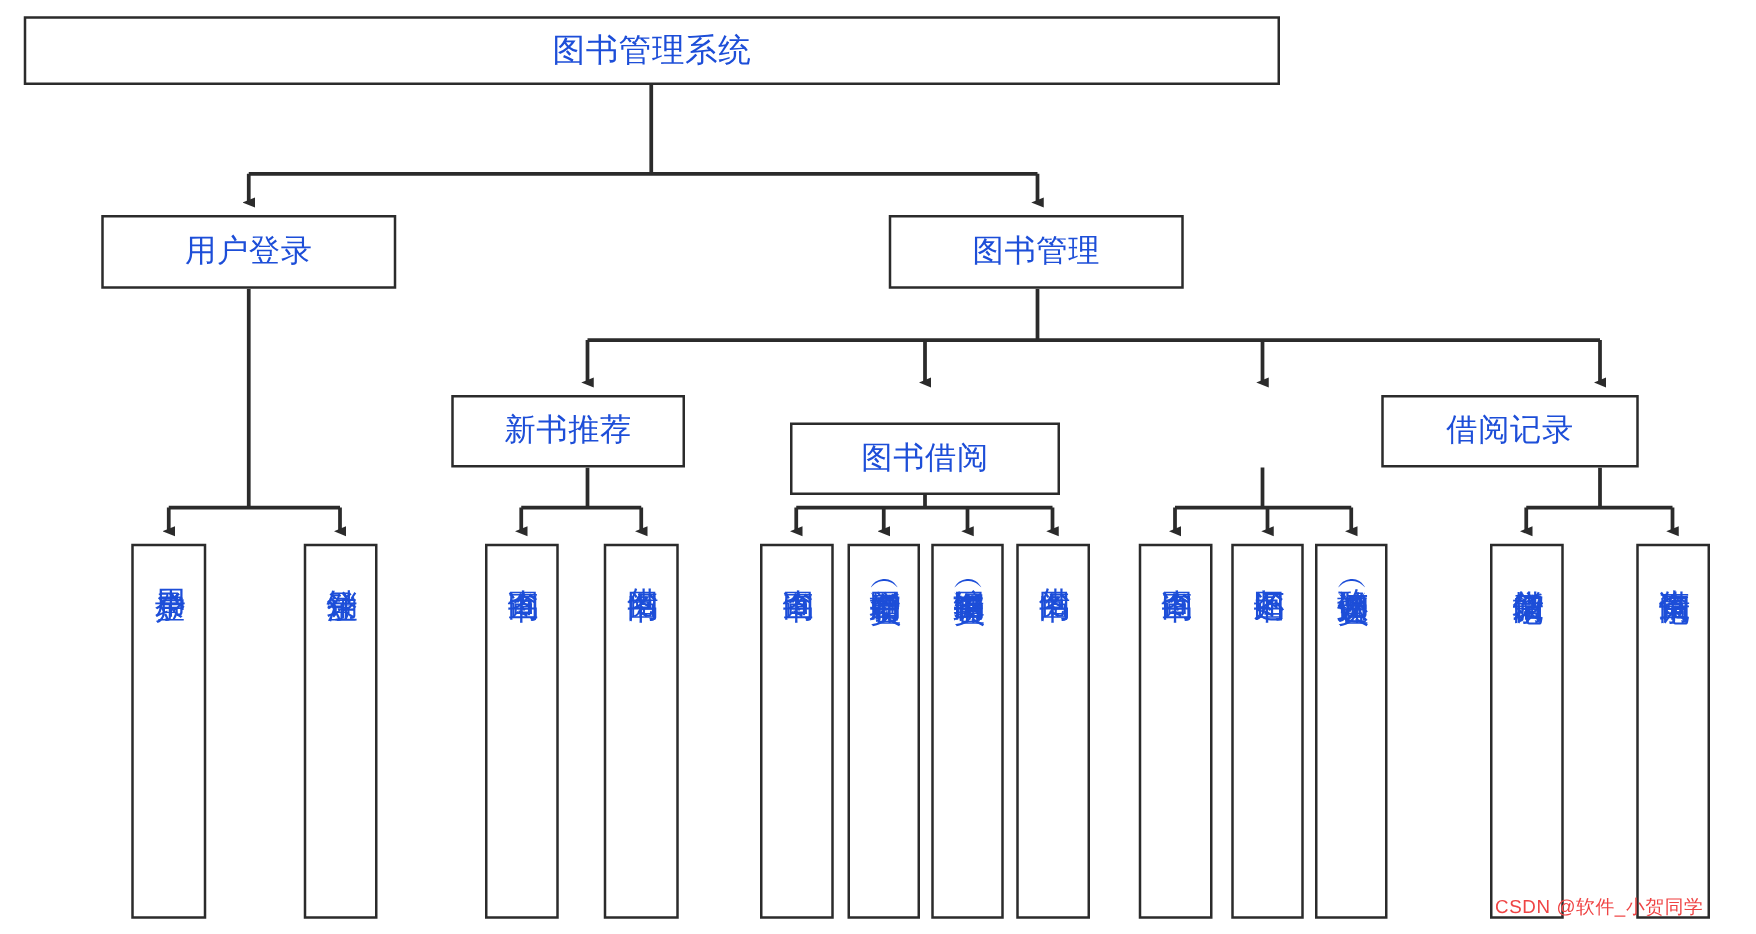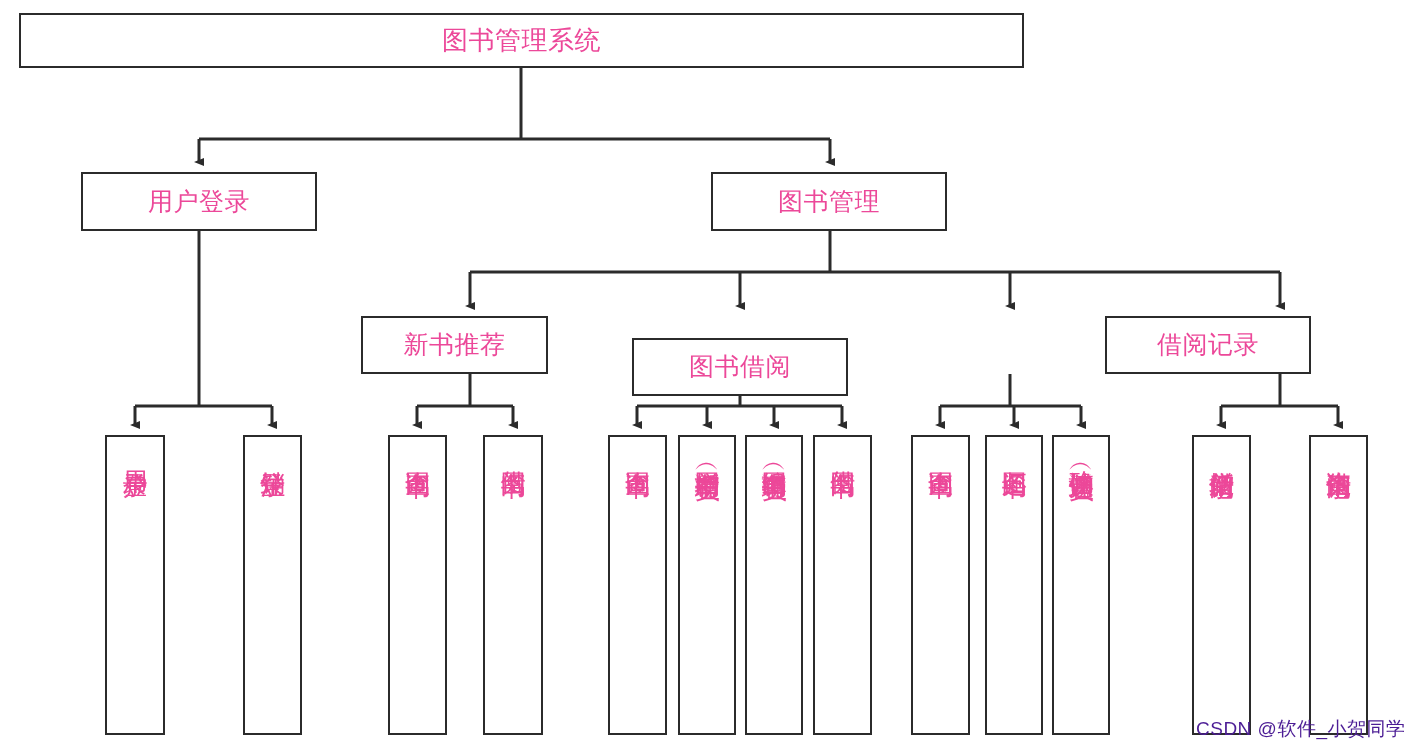--- a/index.html
+++ b/index.html
@@ -27,21 +27,21 @@
   }
   .node {
     position: absolute;
     box-sizing: border-box;
     background: #ffffff;
     border: 2px solid #2b2b2b;
     display: flex;
     align-items: center;
     justify-content: center;
     text-align: center;
-    color: #ec4899;
+    color: #1d4ed8;
   }
   .node .label {
     display: block;
     line-height: 1.18;
     letter-spacing: 0.5px;
   }
   .node.horiz .label {
     writing-mode: horizontal-tb;
     font-size: 25px;
   }
@@ -53,22 +53,22 @@
     writing-mode: vertical-rl;
     text-orientation: upright;
     font-size: 25px;
     line-height: 1.02;
     letter-spacing: 1px;
     white-space: nowrap;
   }
   .node.root .label { font-size: 26px; }
   .watermark {
     position: absolute;
-    font-size: 19px;
-    color: #4c1d95;
+    font-size: 15px;
+    color: #ef4444;
     white-space: nowrap;
     letter-spacing: 0.5px;
     user-select: none;
   }
 </style>
 </head>
 <body>
 
 <div id="diagram-root">
 

